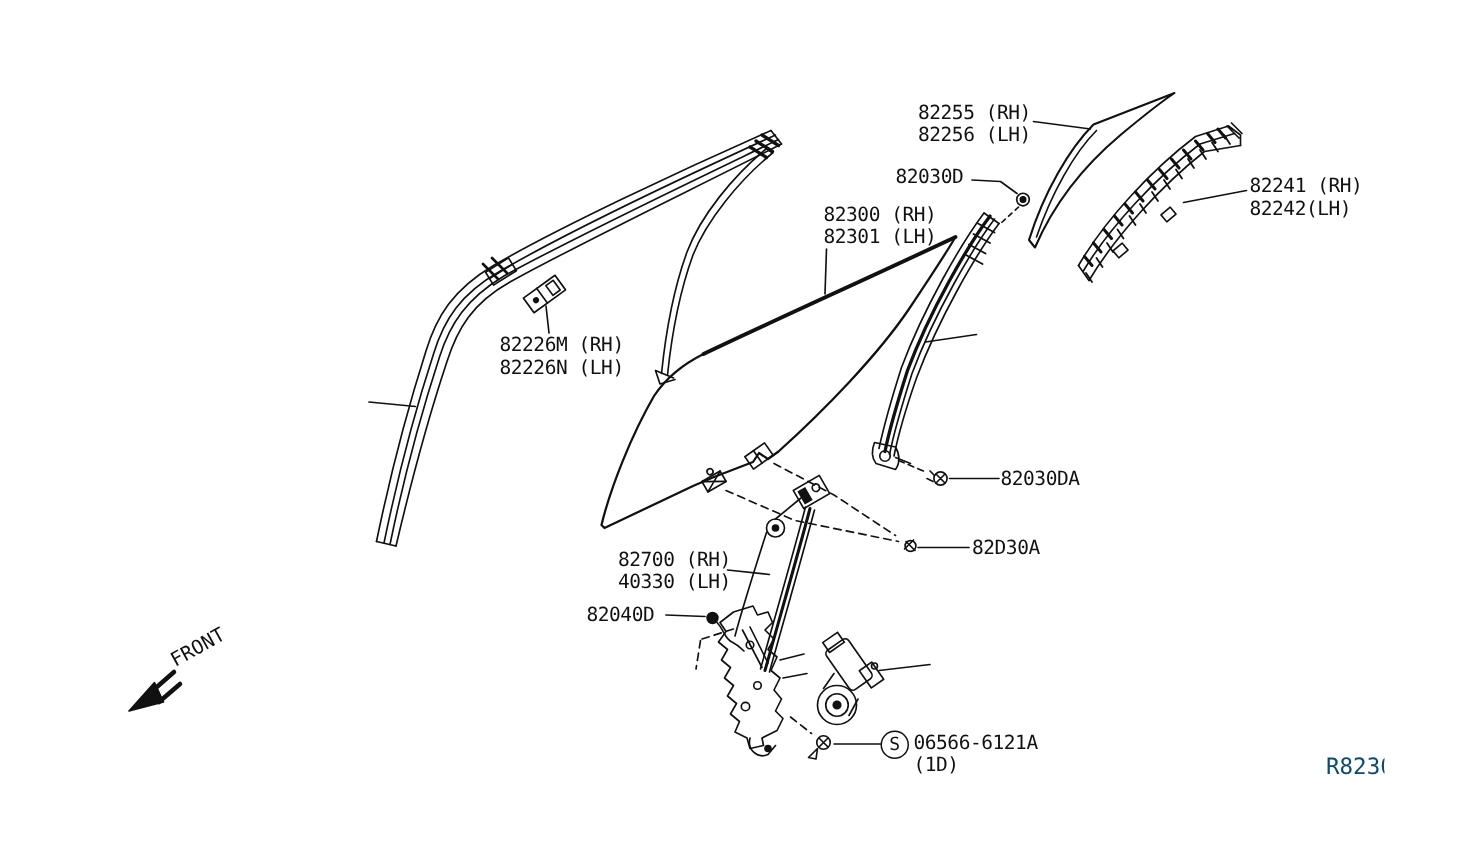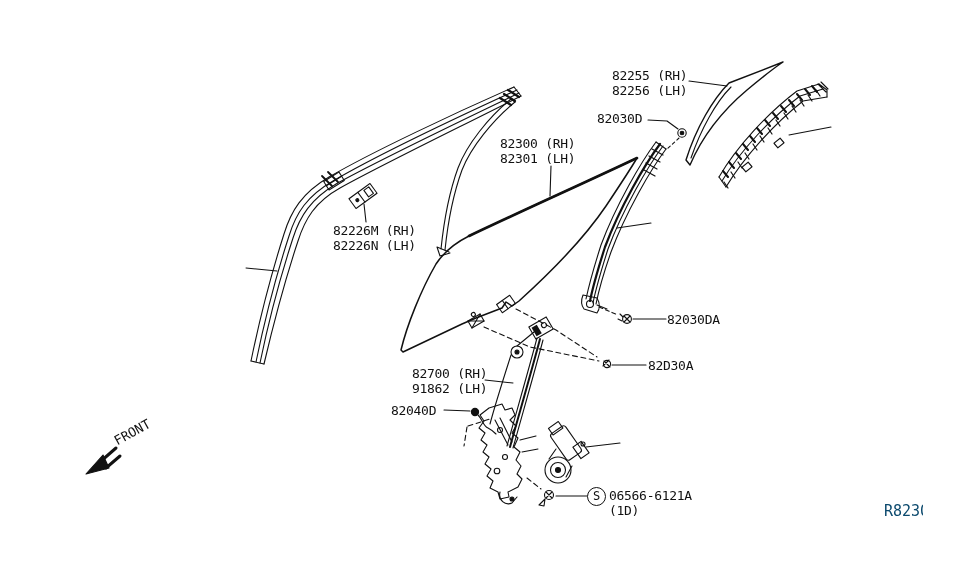--- a/index.html
+++ b/index.html
@@ -181,25 +181,26 @@
 
   <g>
     <path d="M86,474 L103,455 L109,468 Z" fill="#111"></path>
     <path d="M100,462 L116,448" stroke-width="3"></path>
     <path d="M106,468 L120,456" stroke-width="3"></path>
   </g>
 </svg>
 
   <div class="lbl" style="left:612px;top:68px"><div>82255 (RH)</div><div>82256 (LH)</div></div>
   <div class="lbl" style="left:597px;top:111px"><div>82030D</div></div>
-  <div class="lbl" style="left:500px;top:136px"><div>82300 (RH)</div><div>82301 (LH)</div></div>
+  <div class="lbl" style="left:833px;top:117px"><div>82241 (RH)</div><div>82242(LH)</div></div>
+  <div class="lbl" style="left:549px;top:136px"><div>82300 (RH)</div><div>82301 (LH)</div></div>
   <div class="lbl" style="left:333px;top:223px"><div>82226M (RH)</div><div>82226N (LH)</div></div>
   <div class="lbl" style="left:667px;top:312px"><div>82030DA</div></div>
   <div class="lbl" style="left:648px;top:358px"><div>82D30A</div></div>
-  <div class="lbl" style="left:412px;top:366px"><div>82700 (RH)</div><div>91862 (LH)</div></div>
+  <div class="lbl" style="left:412px;top:366px"><div>82700 (RH)</div><div>40330 (LH)</div></div>
   <div class="lbl" style="left:391px;top:403px"><div>82040D</div></div>
 
   <div class="scircle" style="left:587px;top:487px"><span>S</span></div>
   <div class="lbl" style="left:609px;top:488px"><div>06566-6121A</div><div>(1D)</div></div>
 
   <div class="front" style="left:112px;top:436px"><span>FRONT</span></div>
   <div class="ref" style="left:884px;top:503px"><span>R823004C</span></div>
 </div>
 
 </body></html>

